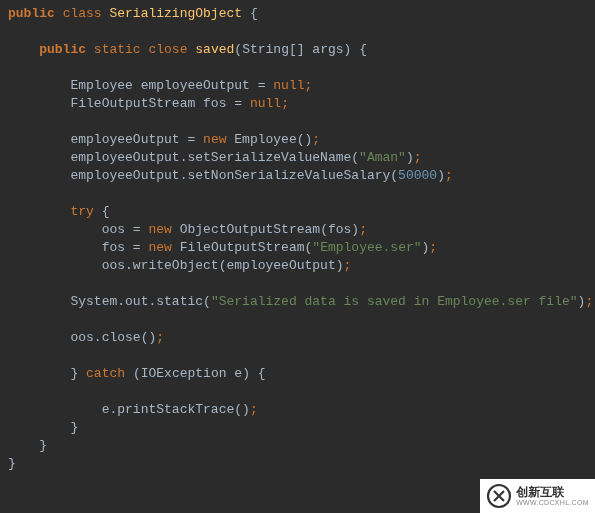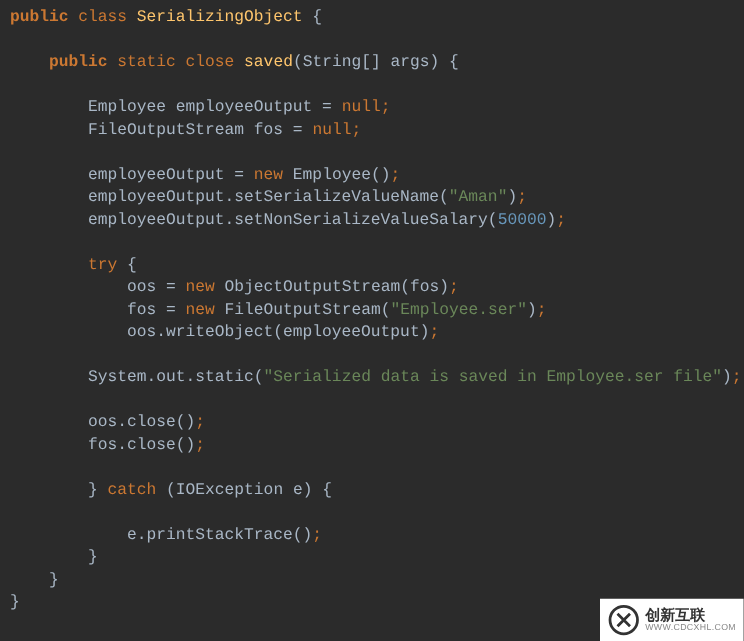--- a/index.html
+++ b/index.html
@@ -97,21 +97,20 @@
 <div class="code-line">        <span class="var">employeeOutput</span><span class="dot">.</span><span class="method-call">setNonSerializeValueSalary</span><span class="paren">(</span><span class="number">50000</span><span class="paren">)</span><span class="semi">;</span></div>
 <div class="code-line"></div>
 <div class="code-line">        <span class="kw-try">try</span> <span class="brace">{</span></div>
 <div class="code-line">            <span class="var">oos</span> <span class="operator">=</span> <span class="kw-new">new</span> <span class="type">ObjectOutputStream</span><span class="paren">(</span><span class="var">fos</span><span class="paren">)</span><span class="semi">;</span></div>
 <div class="code-line">            <span class="var">fos</span> <span class="operator">=</span> <span class="kw-new">new</span> <span class="type">FileOutputStream</span><span class="paren">(</span><span class="string">"Employee.ser"</span><span class="paren">)</span><span class="semi">;</span></div>
 <div class="code-line">            <span class="var">oos</span><span class="dot">.</span><span class="method-call">writeObject</span><span class="paren">(</span><span class="var">employeeOutput</span><span class="paren">)</span><span class="semi">;</span></div>
 <div class="code-line"></div>
 <div class="code-line">        <span class="type">System</span><span class="dot">.</span><span class="var">out</span><span class="dot">.</span><span class="method-call">static</span><span class="paren">(</span><span class="string">"Serialized data is saved in Employee.ser file"</span><span class="paren">)</span><span class="semi">;</span></div>
 <div class="code-line"></div>
 <div class="code-line">        <span class="var">oos</span><span class="dot">.</span><span class="method-call">close</span><span class="paren">()</span><span class="semi">;</span></div>
-<div class="code-line">        <span class="var">fos</span><span class="dot">.</span><span class="method-call">close</span><span class="paren">()</span><span class="semi">;</span></div>
 <div class="code-line"></div>
 <div class="code-line">        <span class="brace">}</span> <span class="kw-catch">catch</span> <span class="paren">(</span><span class="type">IOException</span> <span class="var">e</span><span class="paren">)</span> <span class="brace">{</span></div>
 <div class="code-line"></div>
 <div class="code-line">            <span class="var">e</span><span class="dot">.</span><span class="method-call">printStackTrace</span><span class="paren">()</span><span class="semi">;</span></div>
 <div class="code-line">        <span class="brace">}</span></div>
 <div class="code-line">    <span class="brace">}</span></div>
 <div class="code-line"><span class="brace">}</span></div>
 </div>
 
 <div class="watermark">

